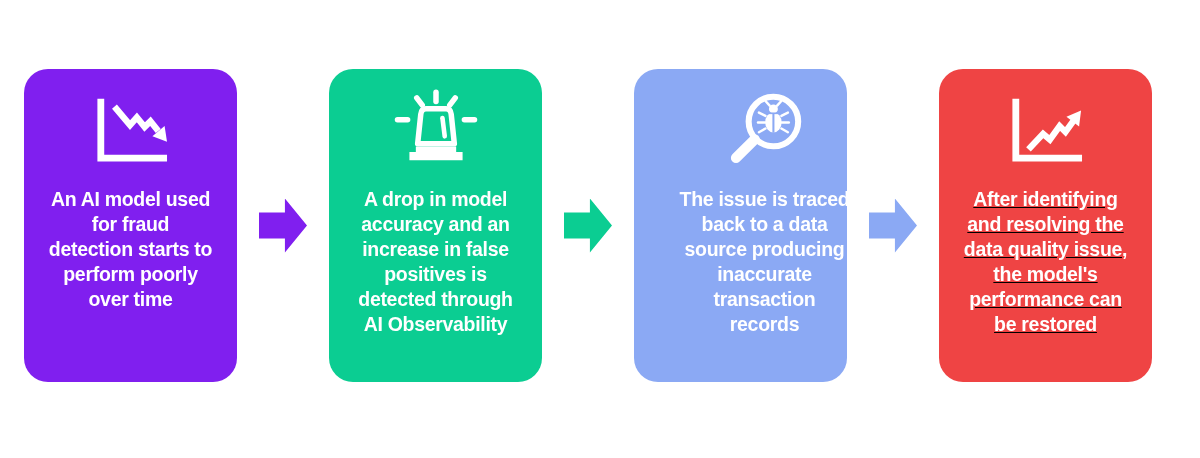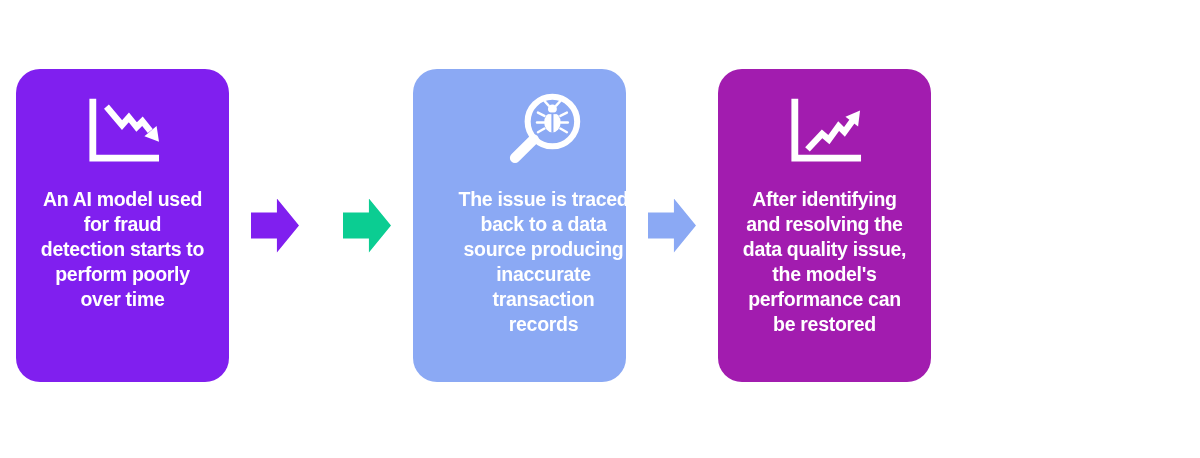--- a/index.html
+++ b/index.html
@@ -6,21 +6,21 @@
   .canvas {
     position: relative;
     width: 1200px;
     height: 458px;
     background: #ffffff;
     font-family: "Liberation Sans", sans-serif;
     overflow: hidden;
   }
   .flow-row {
     position: absolute;
-    left: 16px;
+    left: 24px;
     top: 69px;
     height: 313px;
     display: flex;
     align-items: center;
   }
   .step-card {
     width: 213px;
     height: 313px;
     border-radius: 24px;
     display: flex;
@@ -70,20 +70,40 @@
       </div>
       <div class="step-text">An AI model used
 for fraud
 detection starts to
 perform poorly
 over time</div>
     </div>
 
     <div class="flow-arrow" style="background: rgb(128, 31, 239); --bg: #801FEF;"></div>
 
+    <div class="step-card" style="background: rgb(11, 205, 146); --bg: #0BCD92;">
+      <div class="icon-wrap">
+        <svg width="88" height="82" viewBox="0 0 96 88">
+          <path d="M37 22 H59 Q64 22 64.6 28 L68 60 H28 L31.4 28 Q32 22 37 22 Z" fill="none" stroke="#fff" stroke-width="6" stroke-linejoin="round"></path>
+          <path d="M55 32 L57.5 52" fill="none" stroke="#fff" stroke-width="5" stroke-linecap="round"></path>
+          <path d="M26 63 H70 V69 H77 V78 H19 V69 H26 Z" fill="#fff"></path>
+          <path d="M48 4 V14" stroke="#fff" stroke-width="6" stroke-linecap="round"></path>
+          <path d="M27 10 L33 18" stroke="#fff" stroke-width="6" stroke-linecap="round"></path>
+          <path d="M69 10 L63 18" stroke="#fff" stroke-width="6" stroke-linecap="round"></path>
+          <path d="M6 34 H17" stroke="#fff" stroke-width="6" stroke-linecap="round"></path>
+          <path d="M79 34 H90" stroke="#fff" stroke-width="6" stroke-linecap="round"></path>
+        </svg>
+      </div>
+      <div class="step-text">A drop in model
+accuracy and an
+increase in false
+positives is
+detected through
+AI Observability</div>
+    </div>
 
     <div class="flow-arrow" style="background: rgb(11, 205, 146); --bg: #0BCD92;"></div>
 
     <div class="step-card" style="background: rgb(139, 169, 244); padding-left: 48px; --bg: #8BA9F4;">
       <div class="icon-wrap">
         <svg width="90" height="86" viewBox="0 0 96 92">
           <circle cx="57" cy="38" r="26.5" fill="none" stroke="#fff" stroke-width="6.5"></circle>
           <path d="M37 57 L17 77" stroke="#fff" stroke-width="11" stroke-linecap="round"></path>
           <circle cx="57" cy="24.5" r="4.8" fill="#fff"></circle>
           <path d="M53 21 L48.5 16" stroke="#fff" stroke-width="2.6" stroke-linecap="round"></path>
@@ -102,21 +122,21 @@
       <div class="step-text">The issue is traced
 back to a data
 source producing
 inaccurate
 transaction
 records</div>
     </div>
 
     <div class="flow-arrow" style="background: rgb(139, 169, 244); --bg: #8BA9F4;"></div>
 
-    <div class="step-card" style="background: #a21caf; --bg: #C59CF1;">
+    <div class="step-card" style="background: #ef4444; text-decoration: underline; --bg: #C59CF1;">
       <div class="icon-wrap">
         <svg width="82" height="74" viewBox="0 0 84 76">
           <path d="M11 7 V68 H79" fill="none" stroke="#fff" stroke-width="7"></path>
           <path d="M24 59 L39 43 L46 49 L56 35 L62 41 L70 30" fill="none" stroke="#fff" stroke-width="6.5"></path>
           <polygon points="78,19 76,35.5 63,25.5" fill="#fff"></polygon>
         </svg>
       </div>
       <div class="step-text">After identifying
 and resolving the
 data quality issue,

